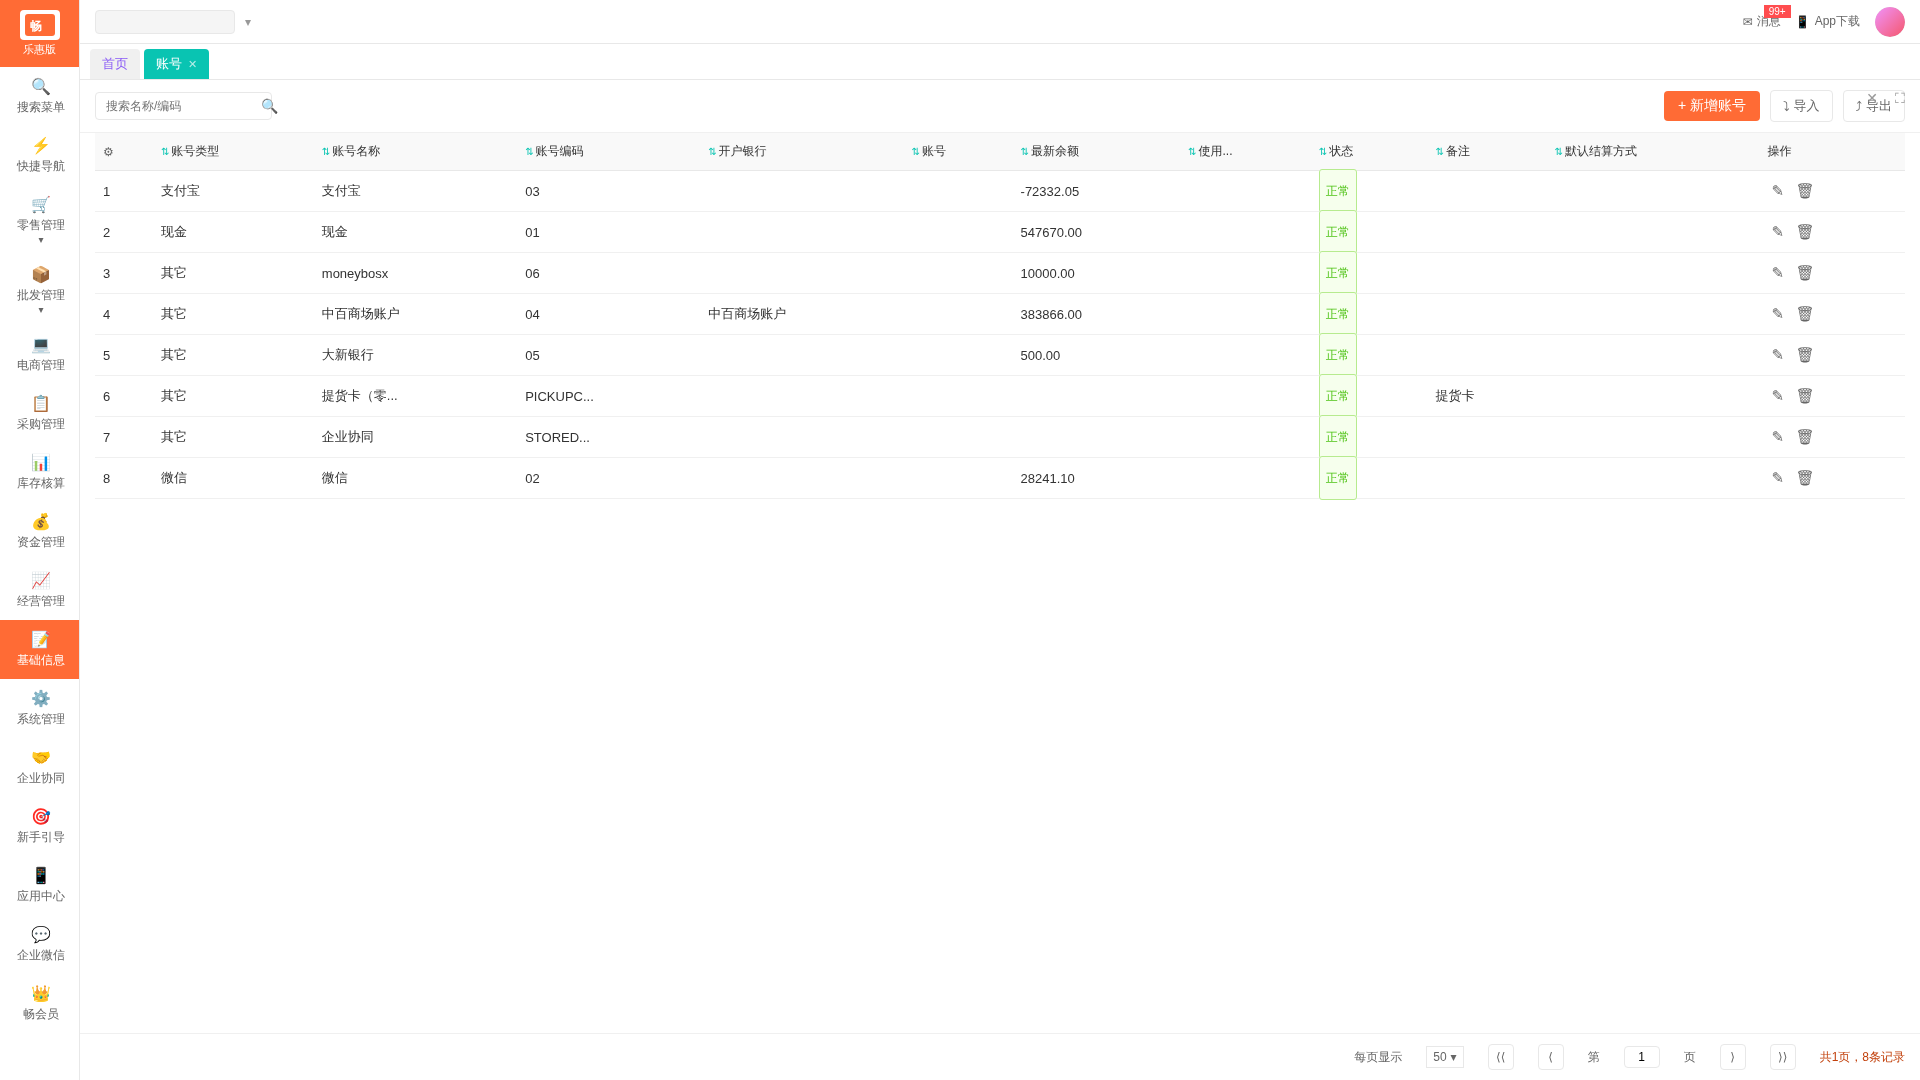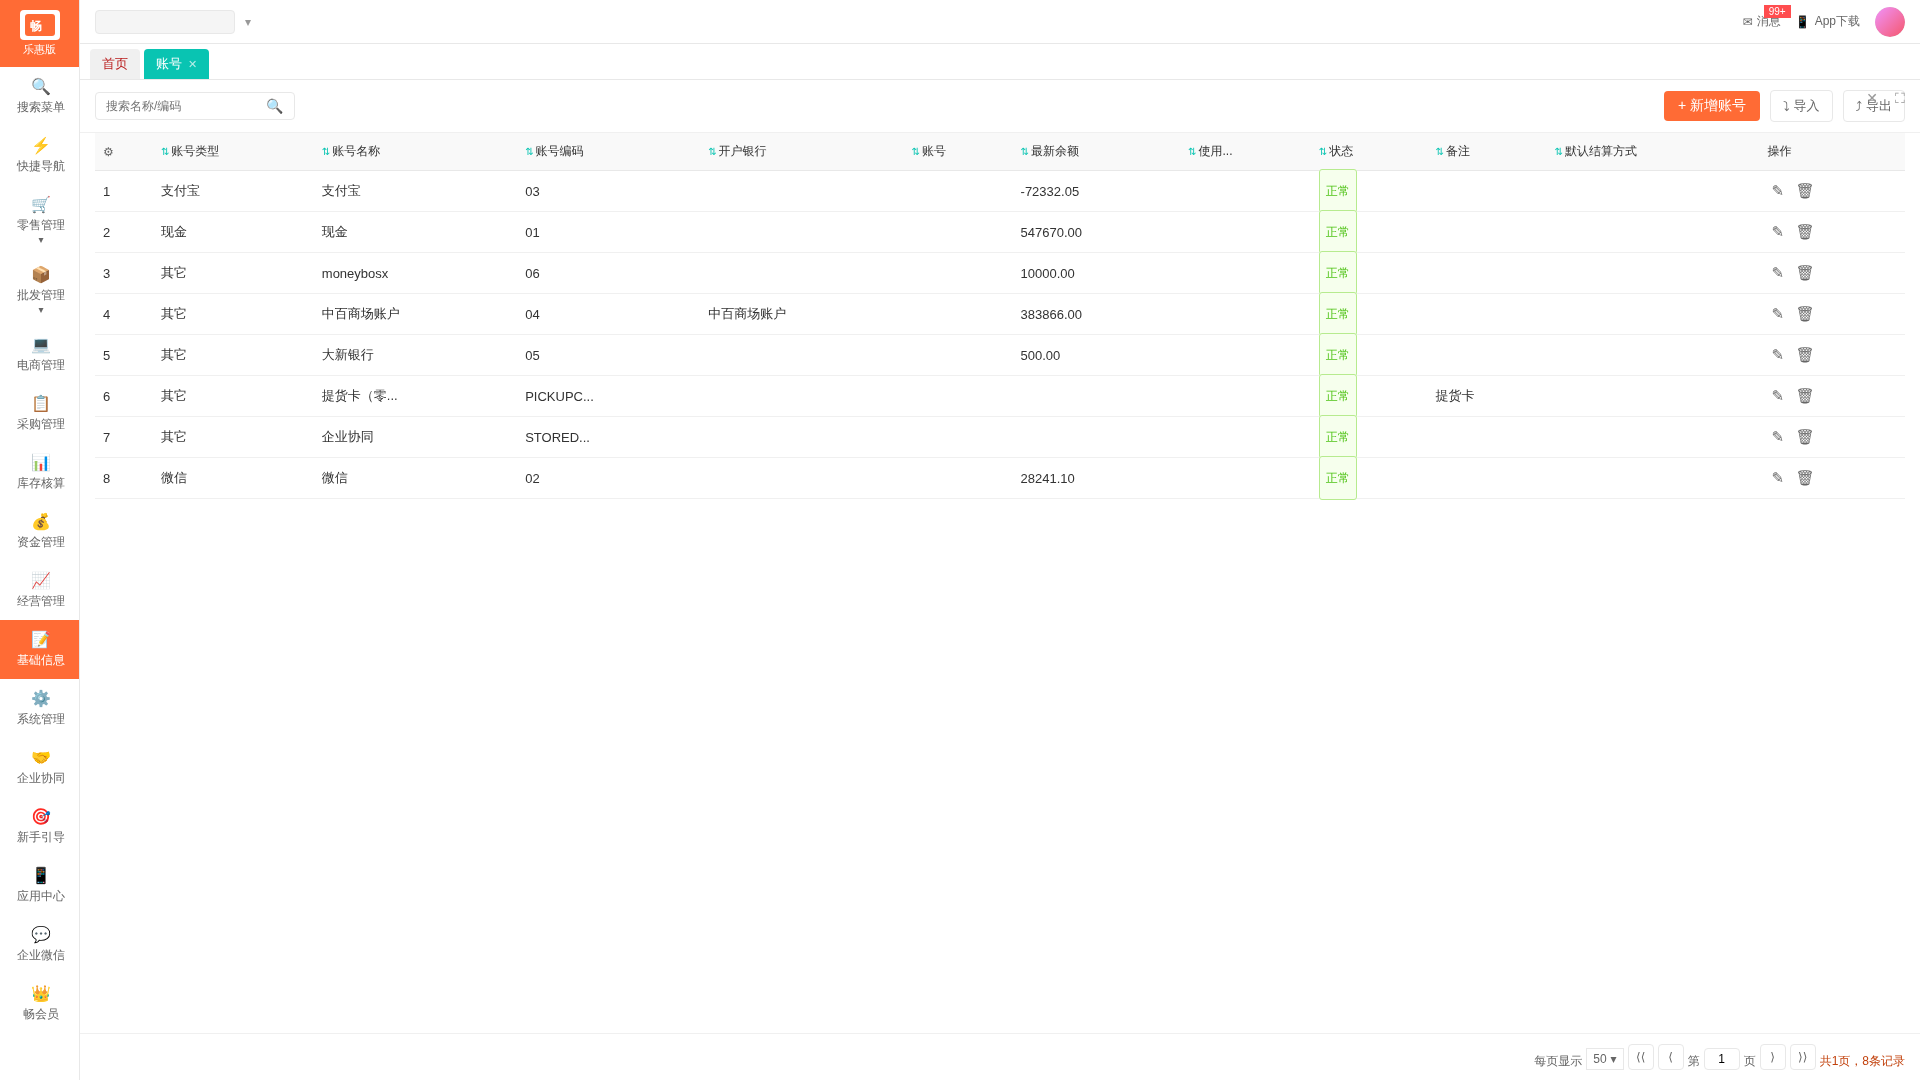--- a/index.html
+++ b/index.html
@@ -154,21 +154,21 @@
     }
     .tab {
       display: flex;
       align-items: center;
       padding: 6px 12px;
       cursor: pointer;
       font-size: 13px;
       border-radius: 4px 4px 0 0;
       margin-right: 4px;
       gap: 6px;
-      color: #b91c1c;
+      color: #8b5cf6;
       background: #f0f0f0;
     }
     .tab.active {
       background: #09c4b2;
       color: #fff;
     }
     .tab-close {
       font-size: 11px;
       opacity: 0.7;
     }
@@ -210,21 +210,21 @@
       justify-content: space-between;
       padding: 10px 15px;
       border-bottom: 1px solid #f0f0f0;
     }
     .search-input-box {
       display: flex;
       align-items: center;
       border: 1px solid #e8e8e8;
       border-radius: 4px;
       padding: 5px 10px;
-      width: 200px;
+      width: 177px;
     }
     .search-input-box input {
       border: none;
       outline: none;
       font-size: 12px;
       flex: 1;
     }
     .search-icon { color: #999; font-size: 14px; }
     .toolbar-right {
       display: flex;
@@ -308,25 +308,25 @@
       border: none;
       cursor: pointer;
       color: #666;
       font-size: 15px;
       padding: 2px 4px;
     }
 
     
     .pagination {
       display: flex;
-      align-items: flex-end;
+      align-items: center;
       justify-content: flex-end;
       padding: 10px 15px;
       border-top: 1px solid #f0f0f0;
-      gap: 4px;
+      gap: 24px;
       font-size: 12px;
       color: #666;
     }
     .page-size-box {
       border: 1px solid #e8e8e8;
       border-radius: 0;
       padding: 3px 6px;
       display: flex;
       align-items: center;
       gap: 4px;

